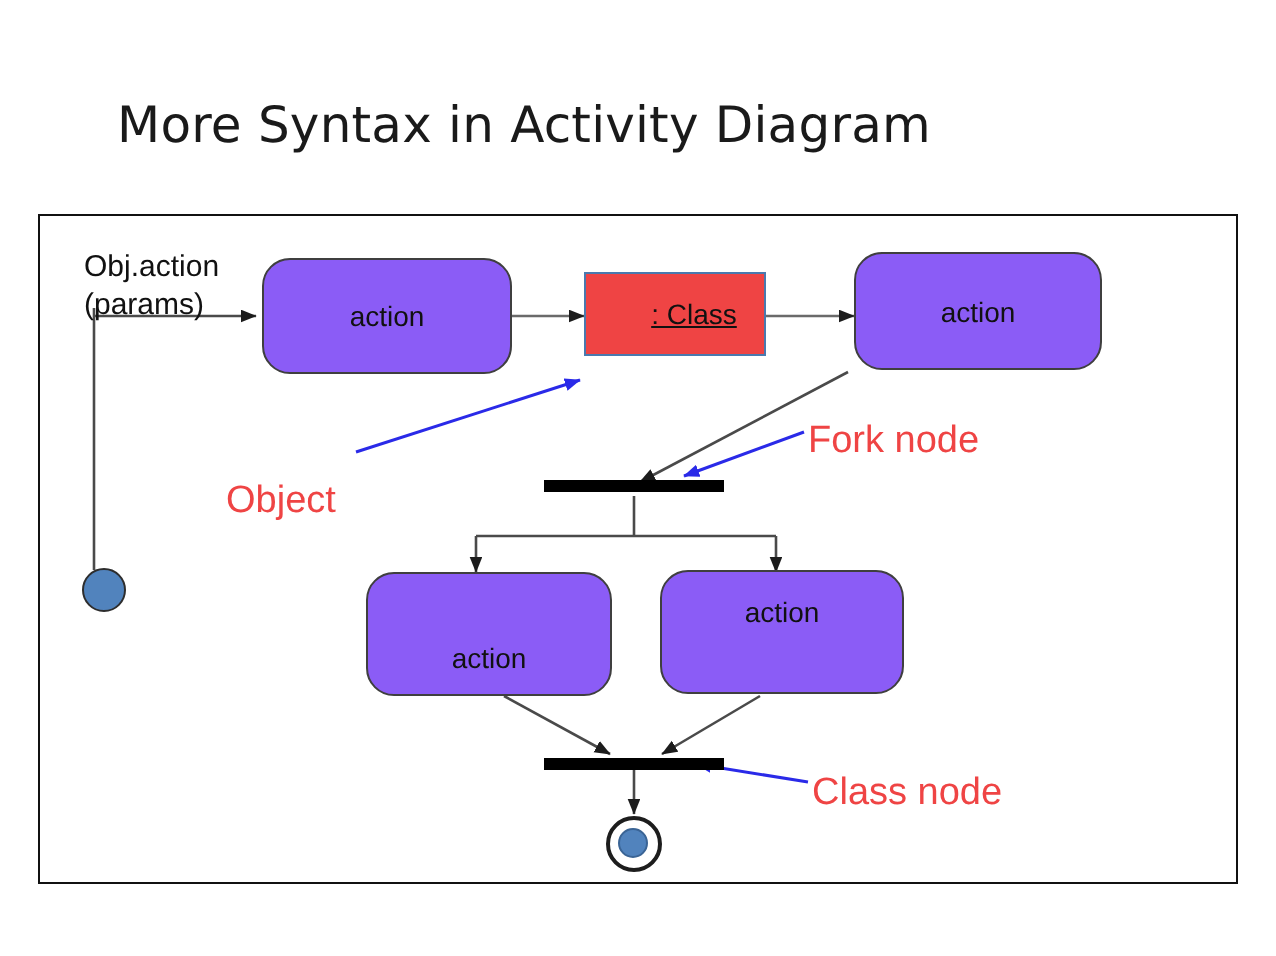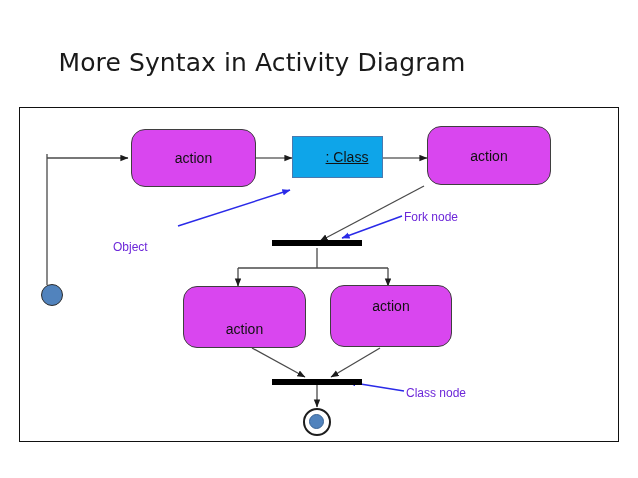--- a/index.html
+++ b/index.html
@@ -49,54 +49,54 @@
     left: 0; top: 0;
     width: 638px;
     height: 478px;
     pointer-events: none;
   }
   .node-box {
     position: absolute;
     box-sizing: border-box;
     border: 1.4px solid #3f3f3f;
     border-radius: 14px;
-    background: #d946ef;
+    background: #8b5cf6;
     display: flex;
     align-items: center;
     justify-content: center;
     font-size: 14px;
     color: #111111;
     font-family: "Liberation Sans", sans-serif;
   }
   .class-box {
     position: absolute;
     box-sizing: border-box;
-    background: #0ea5e9;
+    background: #ef4444;
     border: 1px solid #4a79ae;
     display: flex;
     align-items: center;
     justify-content: center;
     font-size: 14px;
     color: #111111;
     font-family: "Liberation Sans", sans-serif;
     padding-left: 19px;
   }
   .class-box span { text-decoration: underline; }
   .obj-label {
     position: absolute;
     font-size: 15px;
     color: #111111;
     line-height: 19px;
     font-family: "Liberation Sans", sans-serif;
     white-space: pre;
   }
   .annotation {
     position: absolute;
-    font-size: 12px;
-    color: #6d28d9;
+    font-size: 19px;
+    color: #ef4444;
     font-family: "Liberation Sans", sans-serif;
     white-space: nowrap;
   }
   .bar {
     position: absolute;
     background: #000000;
   }
   .circle-node {
     position: absolute;
     border-radius: 50%;
@@ -158,20 +158,22 @@
       <path d="M380,348 L331,377" stroke="#4a4a4a" stroke-width="1.3" fill="none" marker-end="url(#arrow-dark)"></path>
     </g>
 
     <path d="M317,385 L317,407" stroke="#4a4a4a" stroke-width="1.3" fill="none" marker-end="url(#arrow-dark)"></path>
 
     <path d="M178,226 L290,190" stroke="#2a2ae8" stroke-width="1.5" fill="none" marker-end="url(#arrow-blue)"></path>
     <path d="M402,216 L342,238" stroke="#2a2ae8" stroke-width="1.5" fill="none" marker-end="url(#arrow-blue)"></path>
     <path d="M404,391 L348,382" stroke="#2a2ae8" stroke-width="1.5" fill="none" marker-end="url(#arrow-blue)"></path>
   </svg>
 
+  <div class="obj-label" style="left:42px; top:124px;">Obj.action
+(params)</div>
 
   <div class="node-box" style="left:131px; top:129px; width:125px; height:58px;">
     <span>action</span>
   </div>
 
   <div class="class-box" style="left:292px; top:136px; width:91px; height:42px;">
     <span>: Class</span>
   </div>
 
   <div class="node-box" style="left:427px; top:126px; width:124px; height:59px;">

